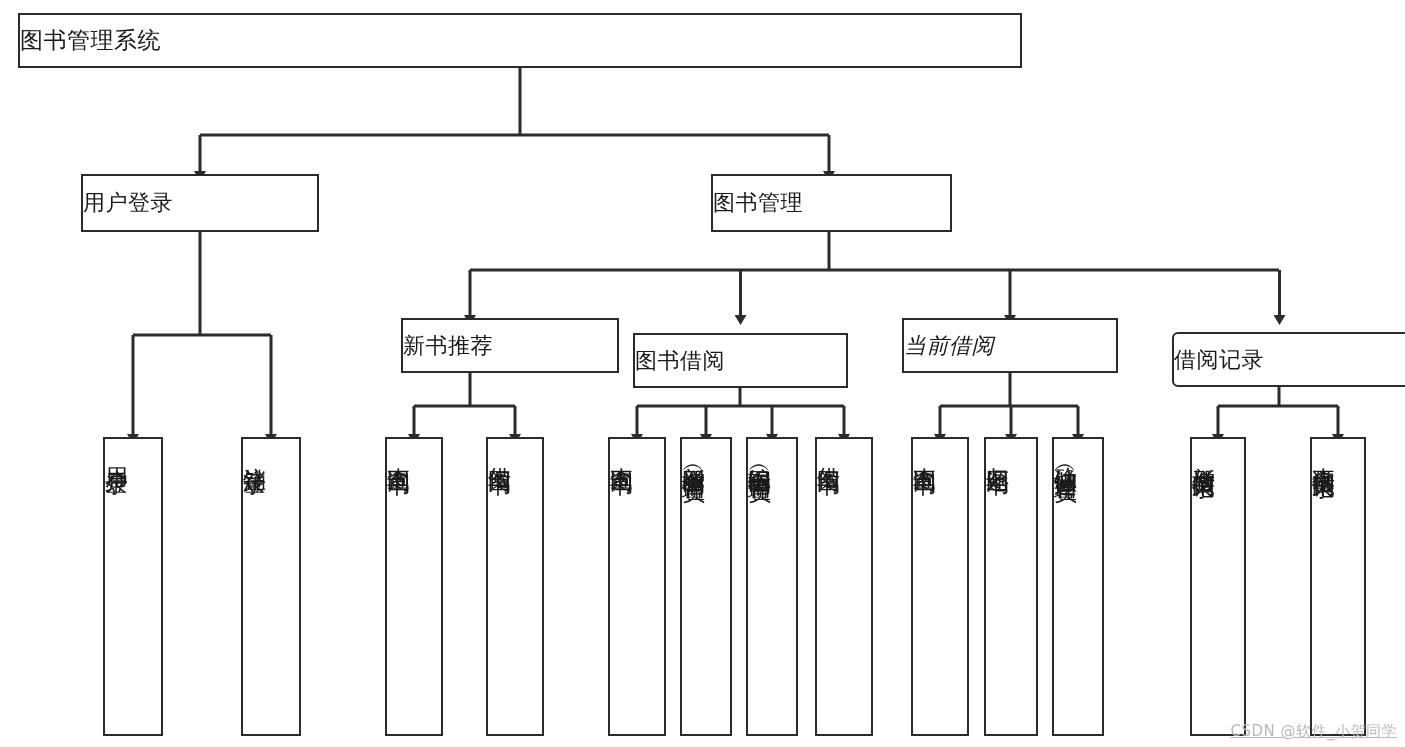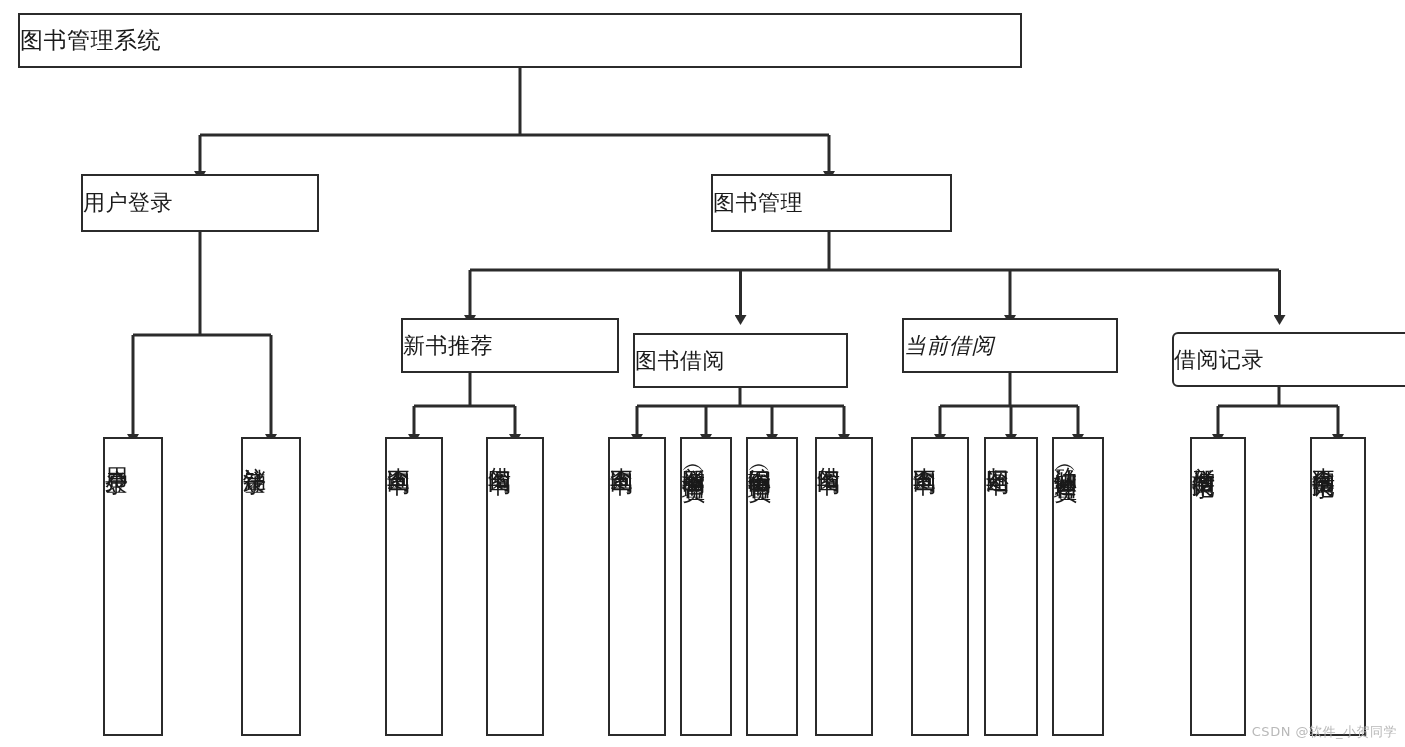--- a/index.html
+++ b/index.html
@@ -55,25 +55,26 @@
     letter-spacing: 2px;
     line-height: 1.0;
   }
   .node.root .label {
     font-size: 23px;
   }
   .watermark {
     position: absolute;
     right: 8px;
     bottom: 6px;
-    font-size: 13px;
+    font-size: 15px;
     color: #b9b9b9;
     letter-spacing: 0.5px;
     white-space: nowrap;
     pointer-events: none;
+    text-decoration: underline;
   }
 </style>
 </head>
 <body>
 
 <div id="canvas">
   <svg id="edges" viewBox="0 0 1405 747" xmlns="http://www.w3.org/2000/svg">
     <defs>
       <marker id="arrow" markerWidth="10" markerHeight="12" refX="1" refY="6" orient="auto" markerUnits="userSpaceOnUse">
         <path d="M 0 0 L 10 6 L 0 12 z" fill="#2b2b2b"></path>

